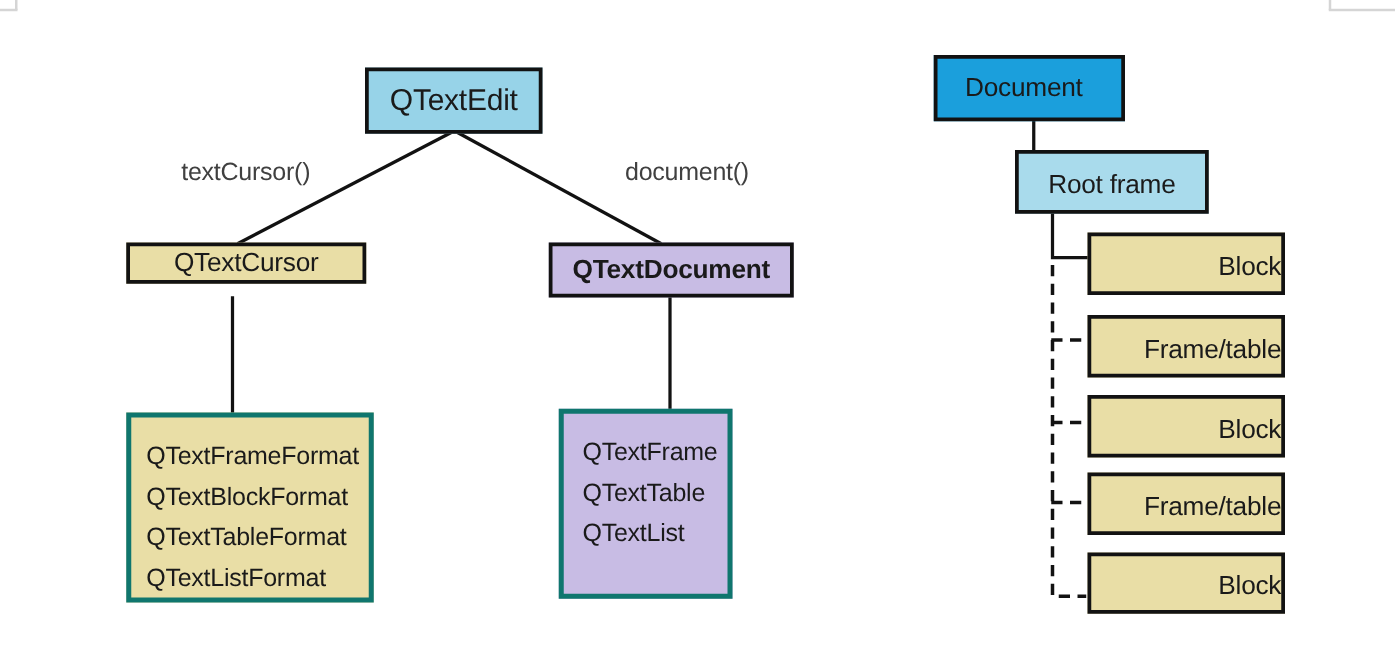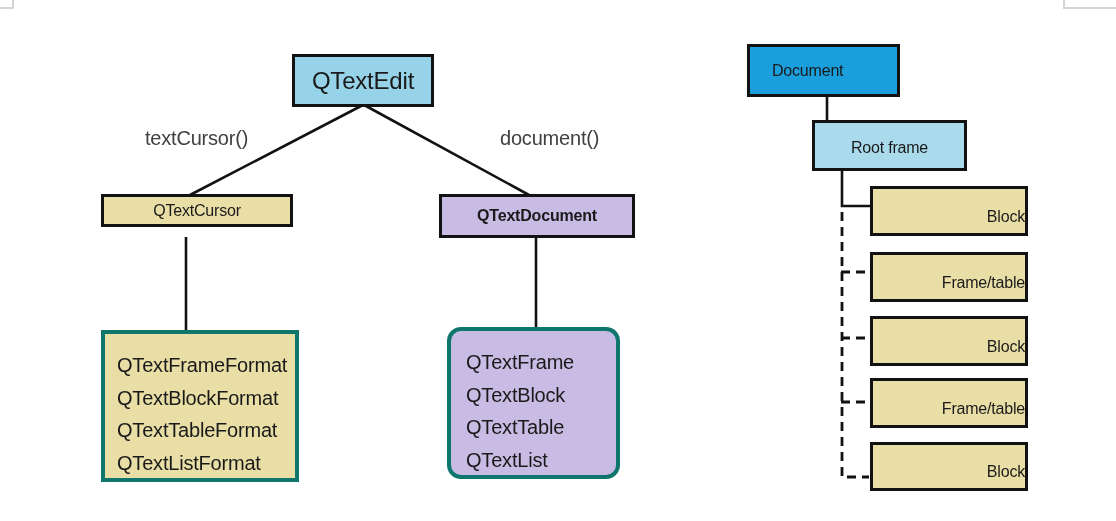--- a/index.html
+++ b/index.html
@@ -14,21 +14,21 @@
   }
   .corner { position: absolute; background: #d5d5d5; }
   #page-lines { position: absolute; left: 0; top: 0; }
   .box {
     position: absolute;
     box-sizing: border-box;
     border: 3px solid #121212;
     display: flex;
     align-items: center;
     justify-content: center;
-    font-size: 16px;
+    font-size: 21px;
     letter-spacing: -0.2px;
     white-space: nowrap;
     z-index: 2;
   }
   .tan    { background: #e9dea6; }
   .purple { background: #c8bce4; }
   .ltblue { background: #97d3e8; }
   .ltblue2{ background: #a9dbec; }
   .brblue { background: #1b9fdc; }
 
@@ -39,21 +39,21 @@
   .listbox {
     position: absolute;
     box-sizing: border-box;
     border: 4px solid #0f766e;
     z-index: 2;
     font-size: 20px;
     letter-spacing: -0.2px;
     padding-top: 15px;
   }
   #format-box  { left: 101px; top: 330px; width: 198px; height: 152px; padding-left: 12px; }
-  #content-box { left: 447px; top: 327px; width: 173px; height: 152px; padding-left: 15px; border-radius: 14px; }
+  #content-box { left: 447px; top: 327px; width: 139px; height: 152px; padding-left: 15px; }
   .listbox .item { display: block; line-height: 32.5px; }
 
   .edge-label {
     position: absolute;
     color: #404040;
     font-size: 20px;
     letter-spacing: -0.2px;
     z-index: 2;
     white-space: nowrap;
   }
@@ -130,21 +130,20 @@
 
   <div id="format-box" class="listbox tan" style="background-color: rgb(233, 222, 166);">
     <span class="item">QTextFrameFormat</span>
     <span class="item">QTextBlockFormat</span>
     <span class="item">QTextTableFormat</span>
     <span class="item">QTextListFormat</span>
   </div>
 
   <div id="content-box" class="listbox purple" style="background-color: rgb(200, 188, 228);">
     <span class="item">QTextFrame</span>
-    <span class="item">QTextBlock</span>
     <span class="item">QTextTable</span>
     <span class="item">QTextList</span>
   </div>
 
   <div id="document-box" class="box brblue" style="background-color: rgb(27, 159, 220);">
     <span>Document</span>
   </div>
 
   <div id="root-frame-box" class="box ltblue2" style="background-color: rgb(169, 219, 236);">
     <span>Root frame</span>

